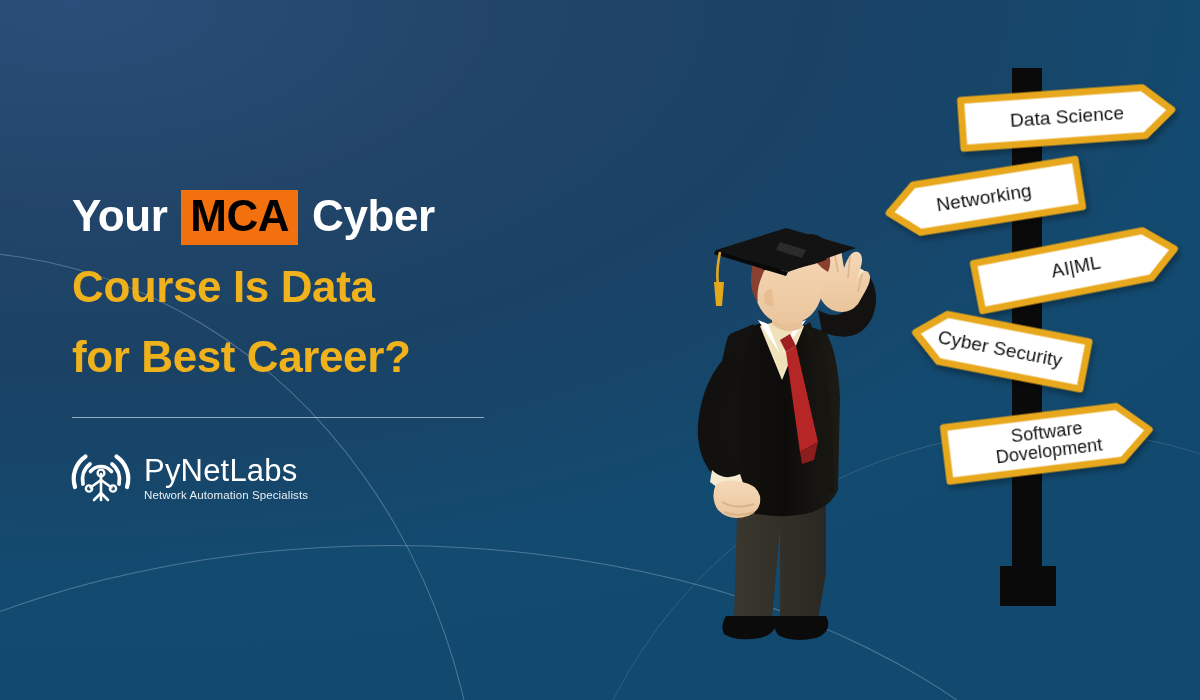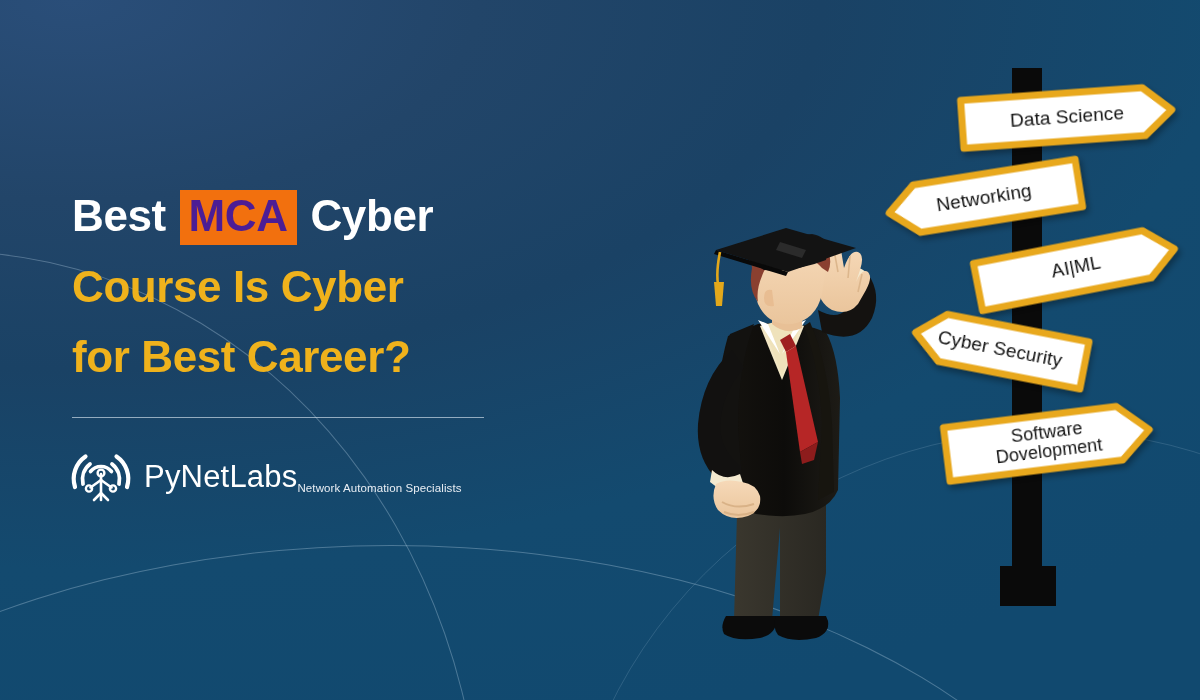--- a/index.html
+++ b/index.html
@@ -14,29 +14,29 @@
   .arc-a{width:1100px;height:1250px;left:-620px;top:250px;transform:rotate(6deg);}
   .arc-b{width:1500px;height:900px;left:-360px;top:545px;}
   .arc-c{width:980px;height:980px;left:560px;top:430px;border-color:rgba(190,215,235,.16);}
 
   
   .headline{position:absolute;left:72px;top:188px;width:520px;}
   .hl-line{font-weight:700;font-size:44px;line-height:56px;letter-spacing:-0.4px;white-space:nowrap;}
   .hl-1{color:#ffffff;margin-bottom:14px;}
   .hl-2,.hl-3{color:#efb21c;}
   .hl-2{margin-bottom:14px;}
-  .mark{background:#f2700e;color:#4c1d95;padding:2px 9px 5px 9px;margin:0 2px;display:inline-block;line-height:48px;}
+  .mark{background:#f2700e;color:#000000;padding:2px 9px 5px 9px;margin:0 2px;display:inline-block;line-height:48px;}
 
   
   .divider{position:absolute;left:72px;top:417px;width:412px;height:1px;background:rgba(225,235,245,.62);}
 
   
   .logo{position:absolute;left:70px;top:446px;display:flex;align-items:center;gap:12px;}
   .logo-mark{width:62px;height:62px;flex:0 0 62px;}
-  .logo-text{display:flex;flex-direction:row;align-items:flex-end;}
+  .logo-text{display:flex;flex-direction:column;}
   .logo-word{color:#ffffff;font-size:31px;font-weight:400;letter-spacing:.2px;line-height:34px;}
   .logo-tag{color:#e9eef4;font-size:11.5px;letter-spacing:.1px;text-align:right;margin-top:1px;}
 
   
   .post{position:absolute;background:#0a0a0a;}
   .post-main{left:1012px;top:68px;width:30px;height:508px;}
   .post-base{left:1000px;top:566px;width:56px;height:40px;}
 
   .sign{position:absolute;filter:drop-shadow(2px 4px 3px rgba(0,0,0,.33));}
   .sign svg{display:block;overflow:visible;}
@@ -61,25 +61,25 @@
 <body>
 
 <div id="stage">
 
   <div class="arc arc-a"></div>
   <div class="arc arc-b"></div>
   <div class="arc arc-c"></div>
 
   <div class="headline">
     <div class="hl-line hl-1">
-      <span>Best</span>
+      <span>Your</span>
       <span class="mark">MCA</span>
       <span>Cyber</span>
     </div>
-    <div class="hl-line hl-2">Course Is Cyber</div>
+    <div class="hl-line hl-2">Course Is Data</div>
     <div class="hl-line hl-3">for Best Career?</div>
   </div>
 
   <div class="divider"></div>
 
   <div class="logo">
     <span class="logo-mark">
       <svg viewBox="0 0 62 62" width="62" height="62" aria-hidden="true">
         <g fill="none" stroke="#ffffff" stroke-linecap="round">
           <path d="M5 41 A27 27 0 0 1 15.5 10.5" stroke-width="4.2"></path>

